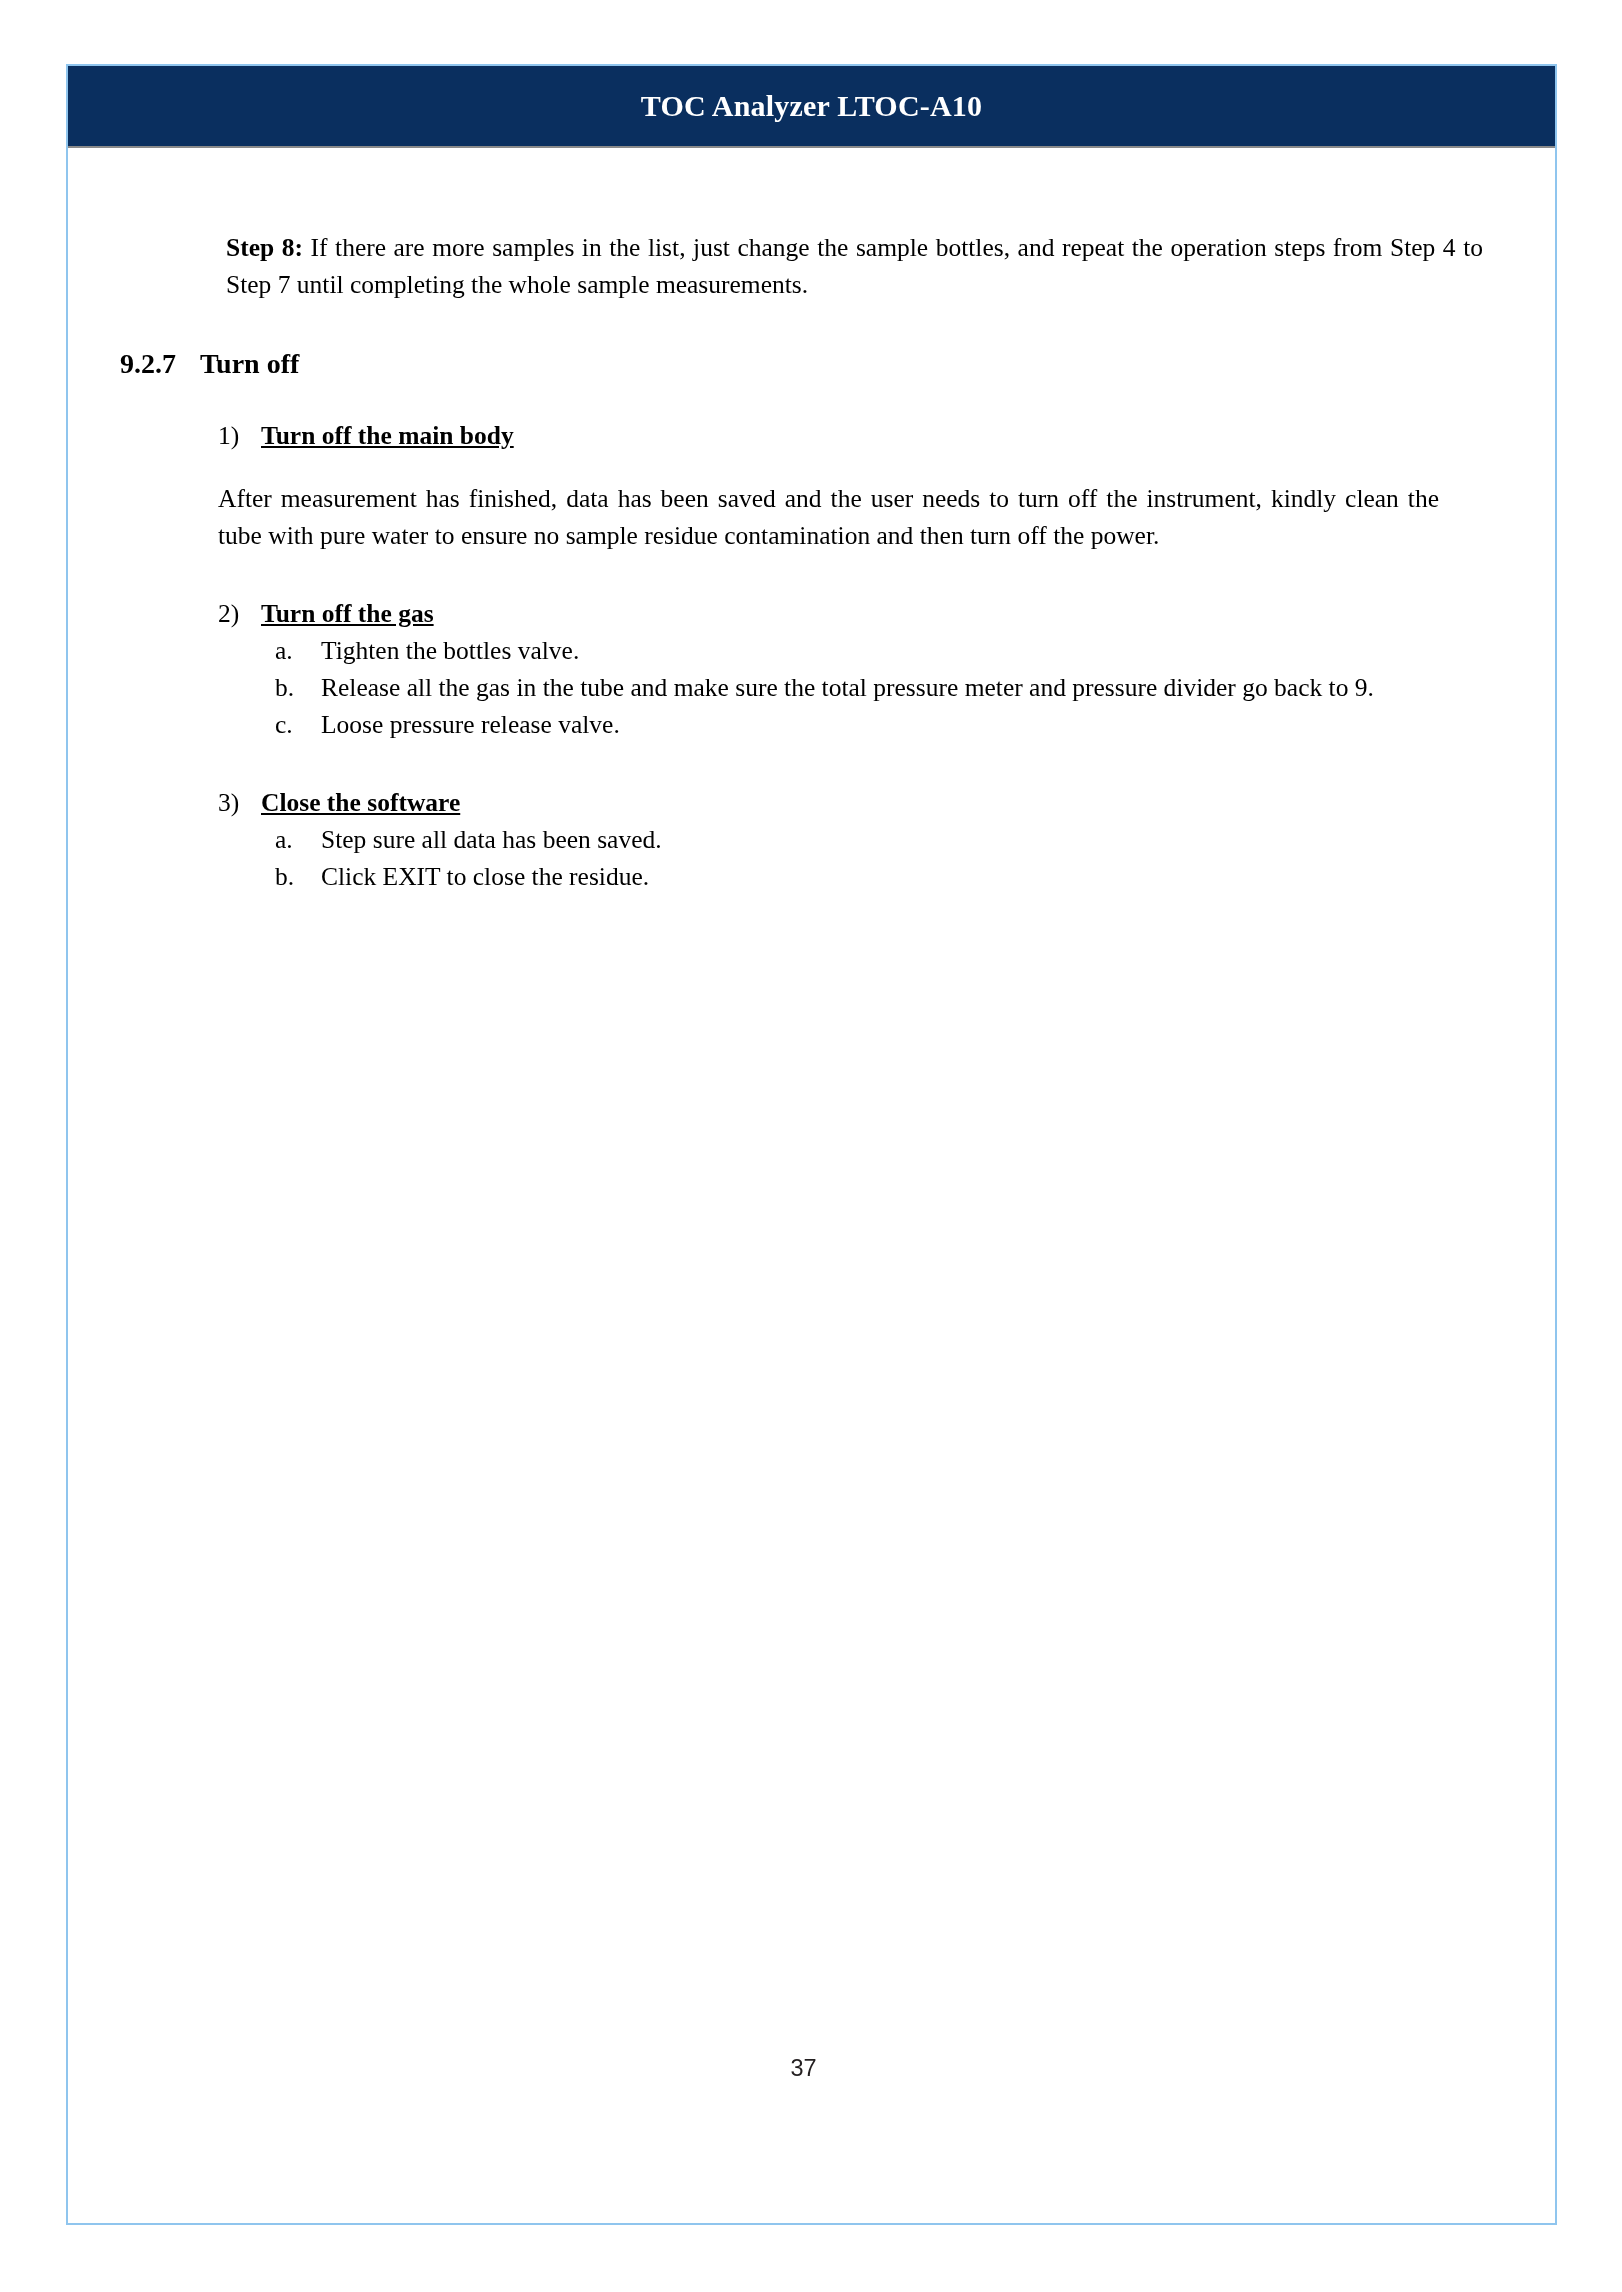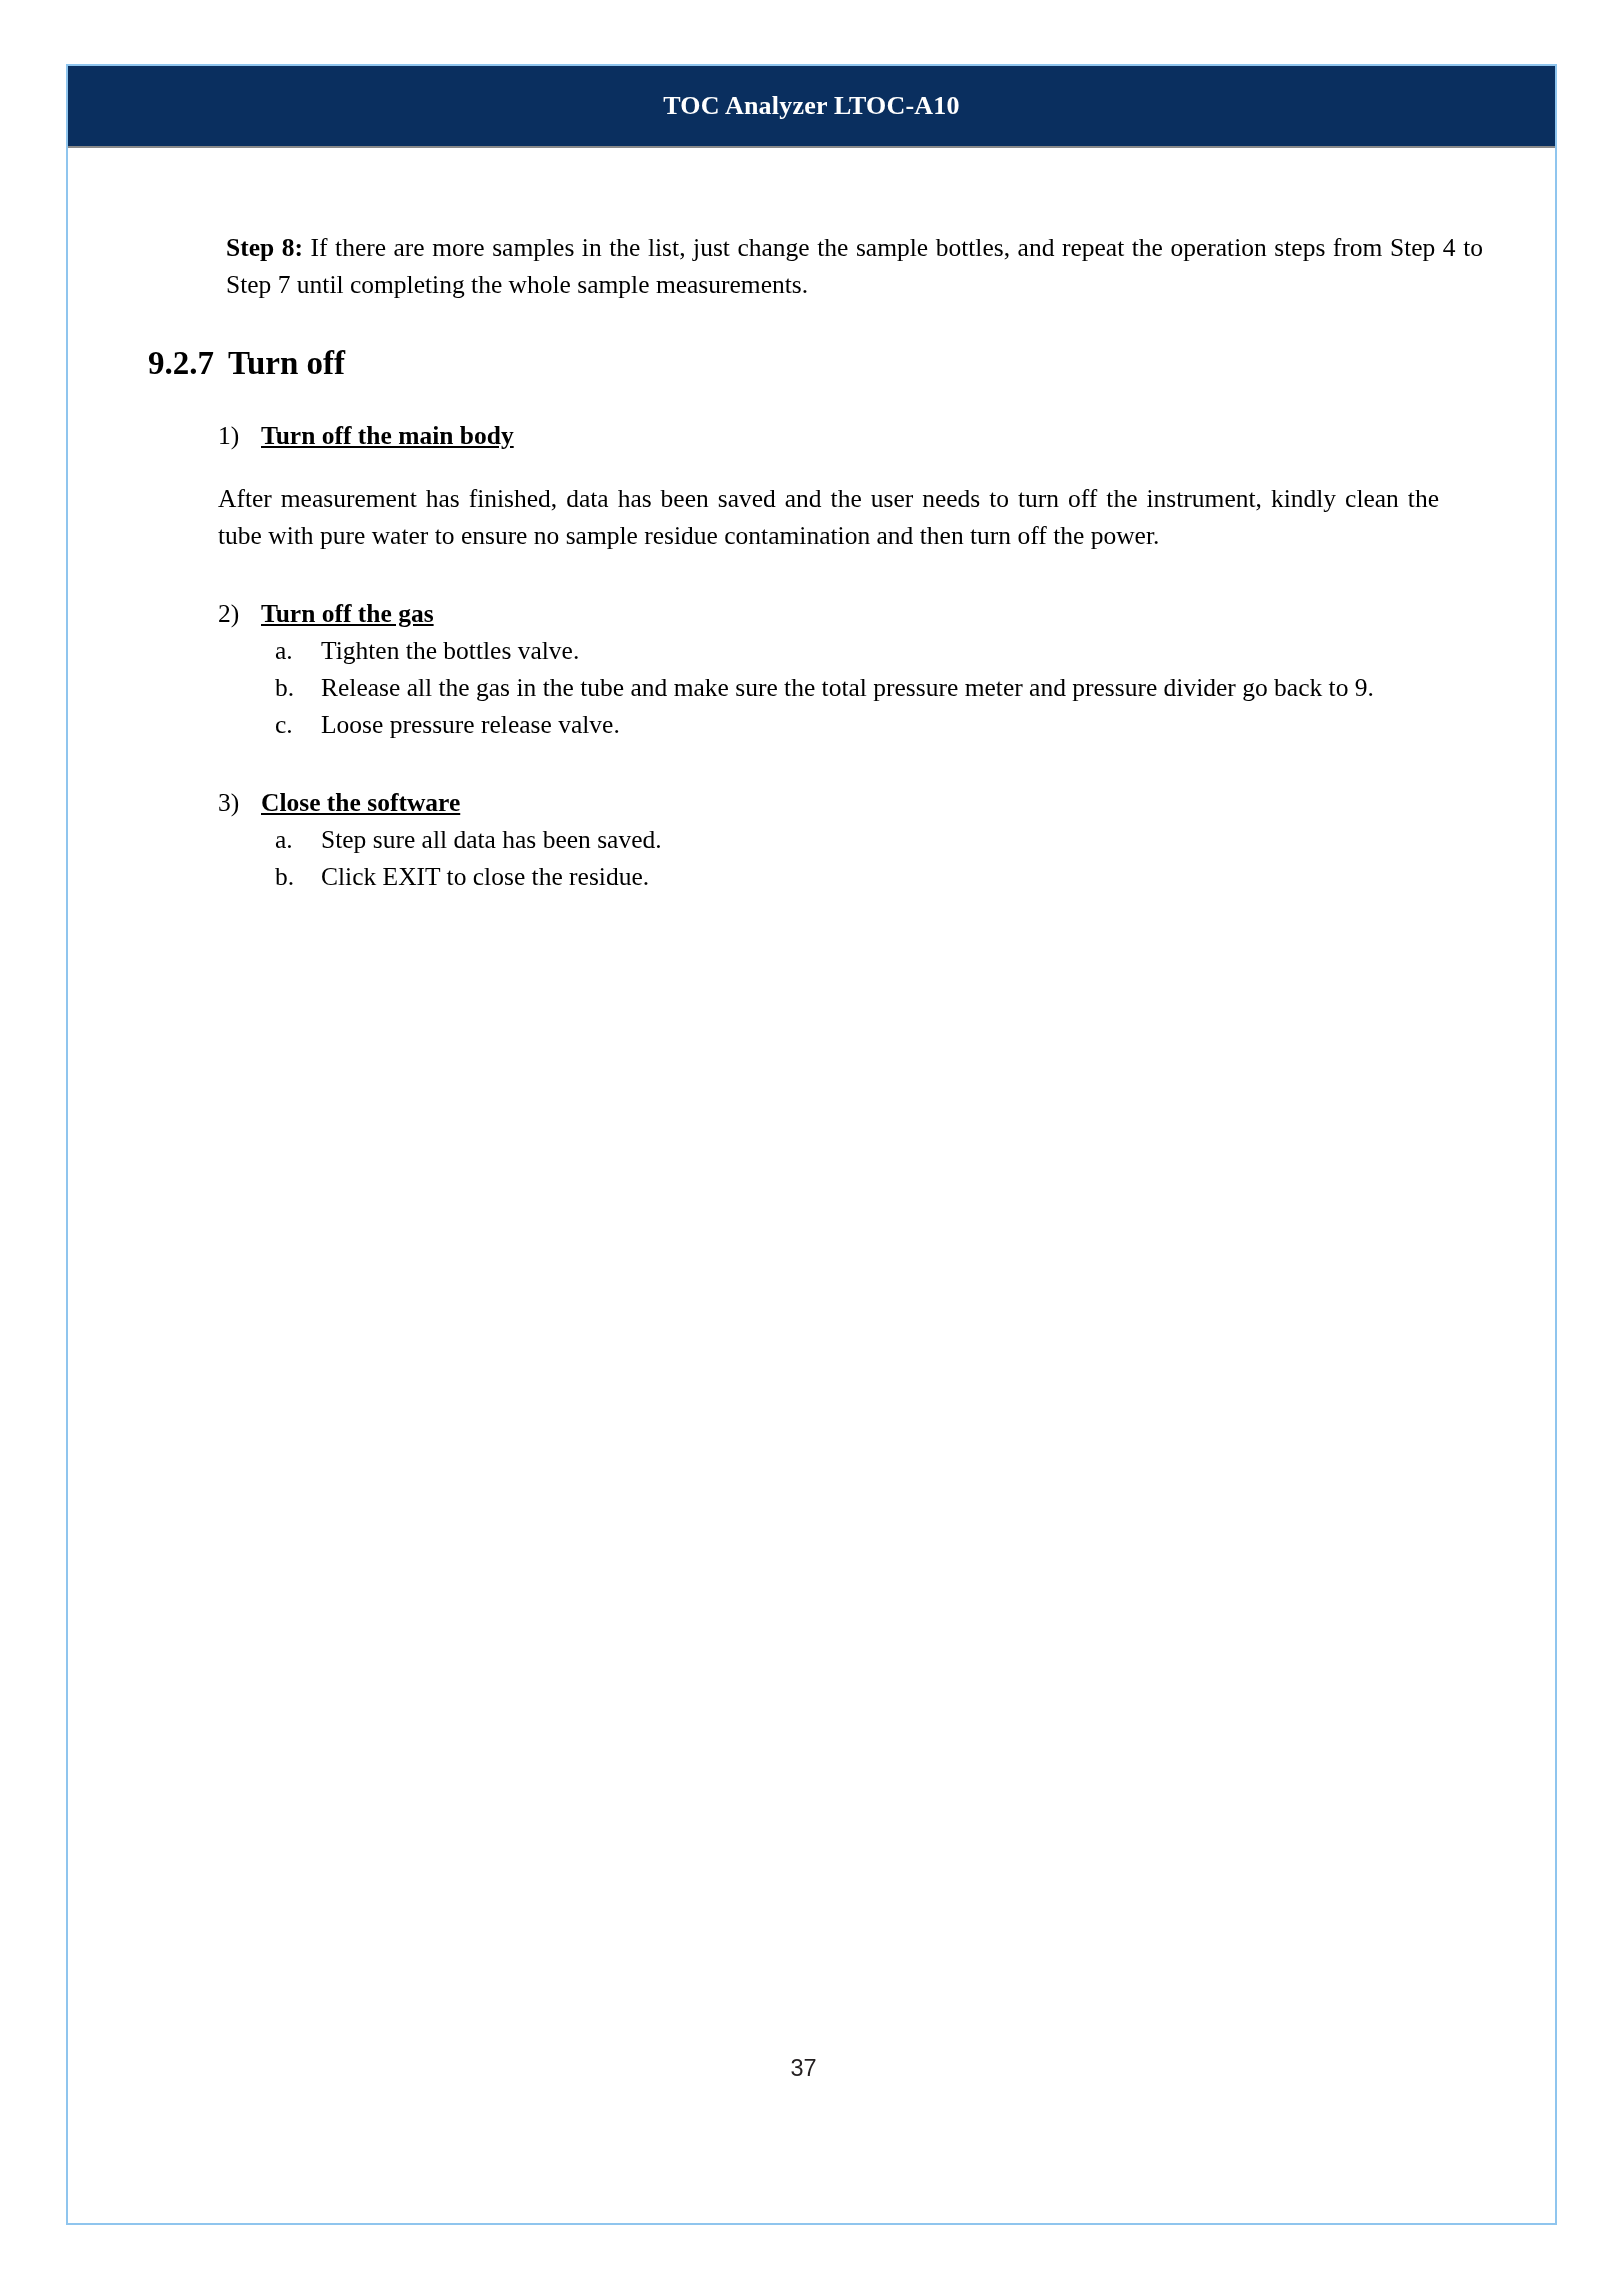--- a/index.html
+++ b/index.html
@@ -36,21 +36,21 @@
     height: 82px;
     background: #0A2F5F;
     border-bottom: 2px solid #8a8a8a;
     display: flex;
     align-items: center;
     justify-content: center;
     box-sizing: border-box;
   }
   .doc-header-title {
     color: #ffffff;
-    font-size: 26px;
+    font-size: 30px;
     font-weight: bold;
     letter-spacing: 0.2px;
     line-height: 1;
     text-align: center;
   }
 
   
   .doc-body {
     position: absolute;
     left: 0;
@@ -77,25 +77,24 @@
     text-justify: inter-word;
     margin-top: 36px;
   }
   .step-para .lead {
     font-weight: bold;
   }
 
   
   .section-heading {
     margin-top: 44px;
-    font-size: 33px;
+    font-size: 28px;
     font-weight: bold;
     line-height: 33px;
     display: flex;
-    margin-left: 28px;
   }
   .section-heading .sec-num {
     width: 80px;
     flex: 0 0 80px;
   }
   .section-heading .sec-title {
     flex: 1 1 auto;
   }
 
   

